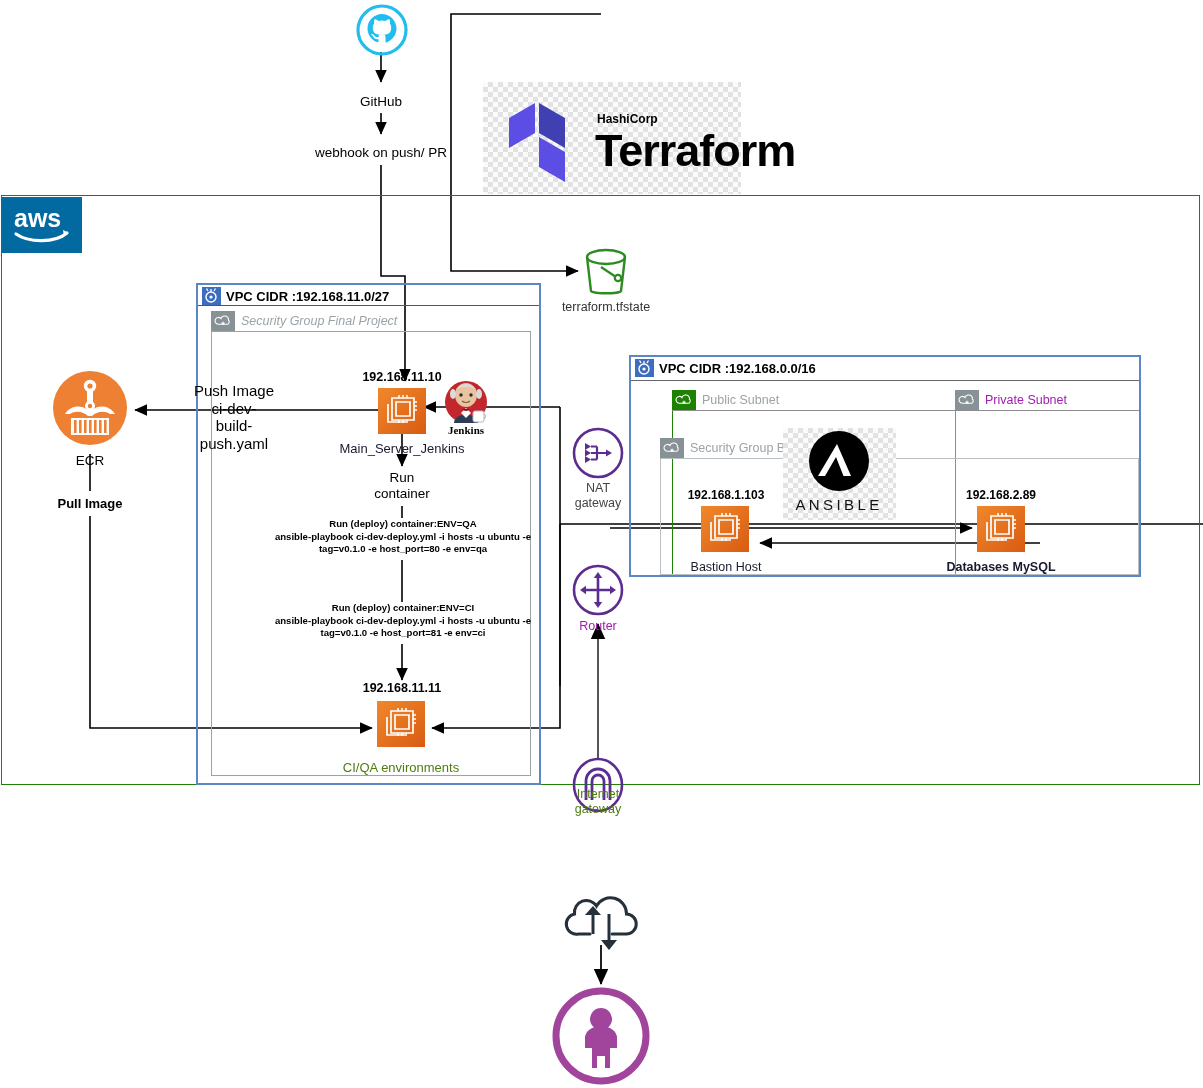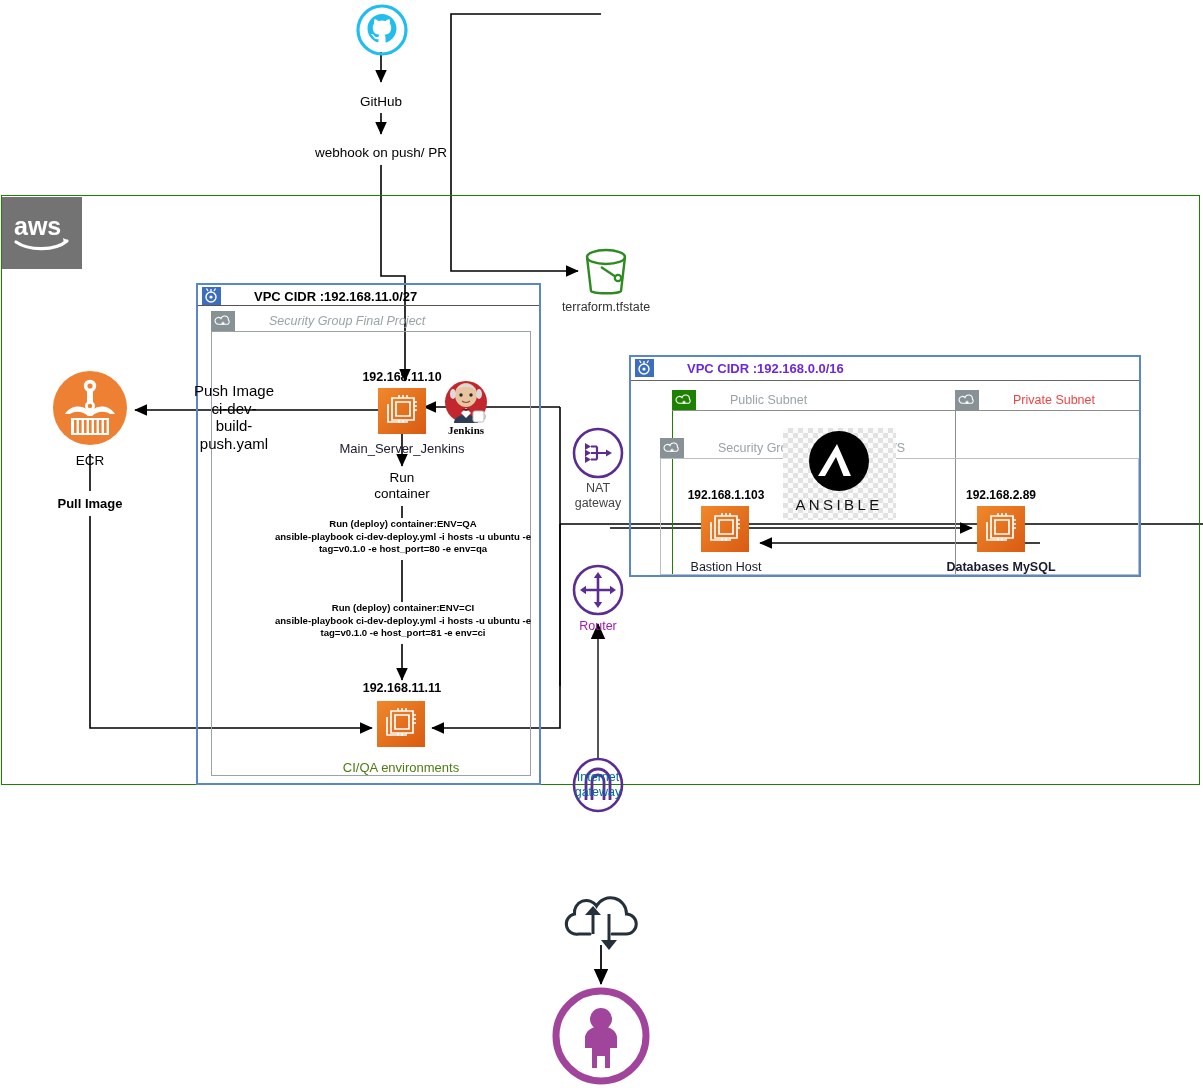--- a/index.html
+++ b/index.html
@@ -3,21 +3,21 @@
 <meta charset="utf-8">
 <style>
   html,body{margin:0;padding:0;background:#ffffff;}
   body{font-family:"Liberation Sans",sans-serif;}
   #canvas{position:relative;width:1203px;height:1088px;background:#fff;overflow:hidden;}
   .abs{position:absolute;}
   .lbl{position:absolute;font-family:"Liberation Sans",sans-serif;color:#000;white-space:pre;line-height:1.18;}
   .center{transform:translateX(-50%);text-align:center;}
   svg{display:block;overflow:visible;}
   #wires{position:absolute;left:0;top:0;width:1203px;height:1088px;pointer-events:none;}
-  .grp-hdr{position:absolute;display:flex;align-items:center;font-size:12.5px;gap:28px;}
+  .grp-hdr{position:absolute;display:flex;align-items:center;font-size:12.5px;}
   .grp-icon{width:22px;height:18px;display:inline-flex;align-items:center;justify-content:center;flex:0 0 auto;}
   .chk{
     background-image:
       linear-gradient(45deg,#e2e2e2 25%,transparent 25%,transparent 75%,#e2e2e2 75%),
       linear-gradient(45deg,#e2e2e2 25%,transparent 25%,transparent 75%,#e2e2e2 75%);
     background-size:10px 10px;
     background-position:0 0,5px 5px;
     background-color:#fbfbfb;
   }
 </style>
@@ -73,24 +73,35 @@
 
   <div class="abs" style="left:354px;top:4px;">
     <svg width="56" height="52" viewBox="0 0 56 52">
       <circle cx="28" cy="26" r="24" fill="none" stroke="#22BDEF" stroke-width="3.2"></circle>
       <path d="M28 10c-8 0-14.5 6.5-14.5 14.5 0 6.4 4.2 11.9 10 13.8.7.1 1-.3 1-.7v-2.6c-4.1.9-5-1.9-5-1.9-.7-1.7-1.7-2.2-1.7-2.2-1.3-.9.1-.9.1-.9 1.5.1 2.3 1.5 2.3 1.5 1.3 2.3 3.5 1.6 4.4 1.2.1-1 .5-1.6.9-2-3.3-.4-6.7-1.6-6.7-7.3 0-1.6.6-2.9 1.5-4-.2-.4-.7-1.9.1-4 0 0 1.2-.4 4 1.5 1.2-.3 2.4-.5 3.6-.5s2.4.2 3.6.5c2.8-1.9 4-1.5 4-1.5.8 2.1.3 3.6.1 4 .9 1 1.5 2.3 1.5 4 0 5.7-3.4 6.9-6.7 7.3.5.5 1 1.4 1 2.8v4.2c0 .4.3.8 1 .7 5.8-1.9 10-7.4 10-13.8C42.5 16.5 36 10 28 10z" fill="#22BDEF"></path>
     </svg>
   </div>
   <div class="lbl center" style="left:381px;top:94px;font-size:13.5px;">GitHub</div>
   <div class="lbl center" style="left:381px;top:145px;font-size:13.5px;">webhook on push/ PR</div>
 
+  <div class="abs chk" style="left:483px;top:82px;width:258px;height:112px;">
+    <svg width="258" height="112" viewBox="0 0 258 112">
+      <g transform="translate(26,24)">
+        <polygon points="0,12 26,-3 26,27 0,42" fill="#5C4EE5"></polygon>
+        <polygon points="30,-3 56,12 56,42 30,27" fill="#4040B2"></polygon>
+        <polygon points="30,31 56,46 56,76 30,61" fill="#5C4EE5"></polygon>
+      </g>
+      <text x="114" y="41" font-family="Liberation Sans, sans-serif" font-size="12" font-weight="bold" fill="#000">HashiCorp</text>
+      <text x="112" y="84" font-family="Liberation Sans, sans-serif" font-size="45" font-weight="bold" fill="#000" letter-spacing="-1">Terraform</text>
+    </svg>
+  </div>
 
   <div class="abs" style="left:1px;top:195px;width:1199px;height:590px;border:1.6px solid #1D8102;box-sizing:border-box;"></div>
 
-  <div class="abs" style="left:2px;top:197px;width:80px;height:72px;background:#737373;display:flex;align-items:center;justify-content:center;">
+  <div class="abs" style="left:2px;top:197px;width:80px;height:56px;background:#0369a1;display:flex;align-items:center;justify-content:center;">
     <svg width="62" height="44" viewBox="0 0 62 44">
       <text x="3" y="24" font-family="Liberation Sans, sans-serif" font-size="25" font-weight="600" fill="#fff">aws</text>
       <path d="M5 31 C18 40, 44 40, 56 30" stroke="#fff" stroke-width="3.2" fill="none" stroke-linecap="round"></path>
       <path d="M52 27 L57 29.5 L53 33 z" fill="#fff"></path>
     </svg>
   </div>
 
   <div class="abs" style="left:582px;top:247px;">
     <svg width="48" height="50" viewBox="0 0 48 50">
       <ellipse cx="24" cy="10" rx="19" ry="7" fill="none" stroke="#2E8B22" stroke-width="2.4"></ellipse>
@@ -260,35 +271,35 @@
   </div>
   <div class="lbl center" style="left:598px;top:619px;font-size:12.5px;color:#a21caf;">Router</div>
 
   <div class="abs" style="left:572px;top:756px;">
     <svg width="52" height="58" viewBox="0 0 52 58">
       <ellipse cx="26" cy="29" rx="24" ry="26" fill="none" stroke="#5C2D91" stroke-width="2.6"></ellipse>
       <path d="M14 44 V25 a12 12 0 0 1 24 0 V44" fill="none" stroke="#5C2D91" stroke-width="2.8"></path>
       <path d="M20 44 V25 a6 6 0 0 1 12 0 V44" fill="none" stroke="#5C2D91" stroke-width="2.8"></path>
     </svg>
   </div>
-  <div class="lbl center" style="left:598px;top:770px;font-size:12.5px;color:#0369a1;">Internet
+  <div class="lbl center" style="left:598px;top:787px;font-size:12.5px;color:#4d7c0f;">Internet
 gateway</div>
 
   <div class="abs" style="left:629px;top:355px;width:512px;height:222px;border:2.5px solid #5B87C8;box-sizing:border-box;"></div>
   <div class="abs" style="left:631px;top:380px;width:508px;height:1px;background:#666;"></div>
   <div class="grp-hdr" style="left:633px;top:359px;">
     <span class="grp-icon">
       <svg width="19" height="18" viewBox="0 0 19 18">
         <rect width="19" height="18" fill="#3C6DBF"></rect>
         <circle cx="9" cy="10" r="5" fill="none" stroke="#fff" stroke-width="1.4"></circle>
         <path d="M9 5 L9 2 M6 4 L4.5 1.5 M12 4 L13.5 1.5" stroke="#fff" stroke-width="1.3"></path>
         <circle cx="9" cy="10" r="1.6" fill="#fff"></circle>
       </svg>
     </span>
-    <span style="font-weight:bold;font-size:13px;color:#6d28d9;margin-left:4px;">VPC CIDR :192.168.0.0/16</span>
+    <span style="font-weight:bold;font-size:13px;color:#000000;margin-left:4px;">VPC CIDR :192.168.0.0/16</span>
   </div>
 
   <div class="abs" style="left:672px;top:410px;width:0;height:165px;border-left:1.4px solid #1D8102;"></div>
   <div class="abs" style="left:672px;top:410px;width:467px;height:1px;background:#8d8d8d;"></div>
   <div class="grp-hdr" style="left:672px;top:390px;">
     <span class="grp-icon" style="width:24px;height:20px;background:#1D8102;">
       <svg width="16" height="13" viewBox="0 0 16 13">
         <path d="M3.2 9.2 A3.4 3.4 0 1 1 6 3.6 A3.8 3.8 0 0 1 13.4 5 A2.6 2.6 0 0 1 12.8 9.2 z" fill="none" stroke="#fff" stroke-width="1.1"></path>
         <path d="M6.6 7.6 h2.8 v2 h-2.8 z" fill="#fff"></path>
         <path d="M7.2 7.6 a0.9 0.9 0 0 1 1.7 0" fill="none" stroke="#fff" stroke-width="0.9"></path>
@@ -299,21 +310,21 @@
 
   <div class="abs" style="left:955px;top:410px;width:0;height:165px;border-left:1.4px solid #8d8d8d;"></div>
   <div class="grp-hdr" style="left:955px;top:390px;">
     <span class="grp-icon" style="width:24px;height:20px;background:#879196;">
       <svg width="16" height="13" viewBox="0 0 16 13">
         <path d="M3.2 9.2 A3.4 3.4 0 1 1 6 3.6 A3.8 3.8 0 0 1 13.4 5 A2.6 2.6 0 0 1 12.8 9.2 z" fill="none" stroke="#fff" stroke-width="1.1"></path>
         <path d="M6.6 7.6 h2.8 v2 h-2.8 z" fill="#fff"></path>
         <path d="M7.2 7.6 a0.9 0.9 0 0 1 1.7 0" fill="none" stroke="#fff" stroke-width="0.9"></path>
       </svg>
     </span>
-    <span style="font-size:12.5px;color:#ef4444;margin-left:6px;">Private Subnet</span>
+    <span style="font-size:12.5px;color:#a21caf;margin-left:6px;">Private Subnet</span>
   </div>
 
   <div class="abs" style="left:660px;top:458px;width:479px;height:117px;border:1px solid #b9bfc3;border-top:none;box-sizing:border-box;"></div>
   <div class="abs" style="left:660px;top:458px;width:479px;height:1px;background:#b9bfc3;"></div>
   <div class="grp-hdr" style="left:660px;top:438px;">
     <span class="grp-icon" style="width:24px;height:20px;background:#879196;">
       <svg width="16" height="13" viewBox="0 0 16 13">
         <path d="M3.2 9.2 A3.4 3.4 0 1 1 6 3.6 A3.8 3.8 0 0 1 13.4 5 A2.6 2.6 0 0 1 12.8 9.2 z" fill="none" stroke="#fff" stroke-width="1.1"></path>
         <path d="M6.6 7.6 h2.8 v2 h-2.8 z" fill="#fff"></path>
         <path d="M7.2 7.6 a0.9 0.9 0 0 1 1.7 0" fill="none" stroke="#fff" stroke-width="0.9"></path>

